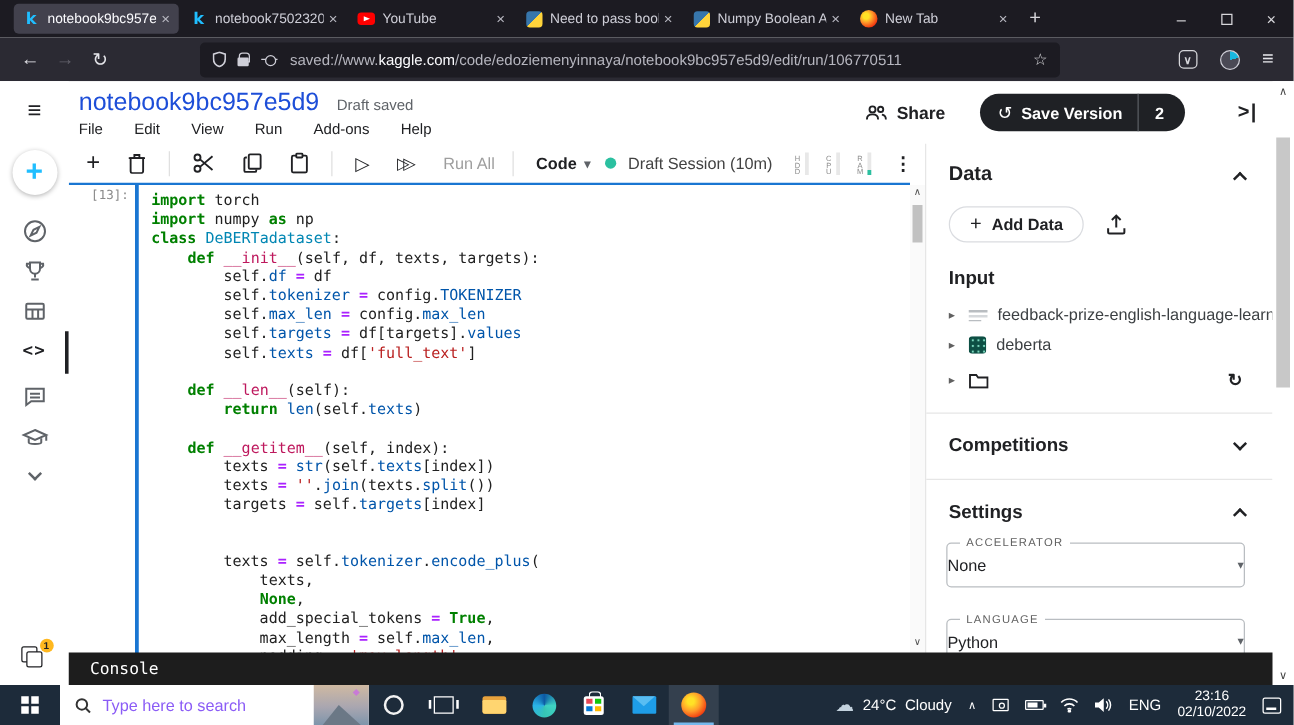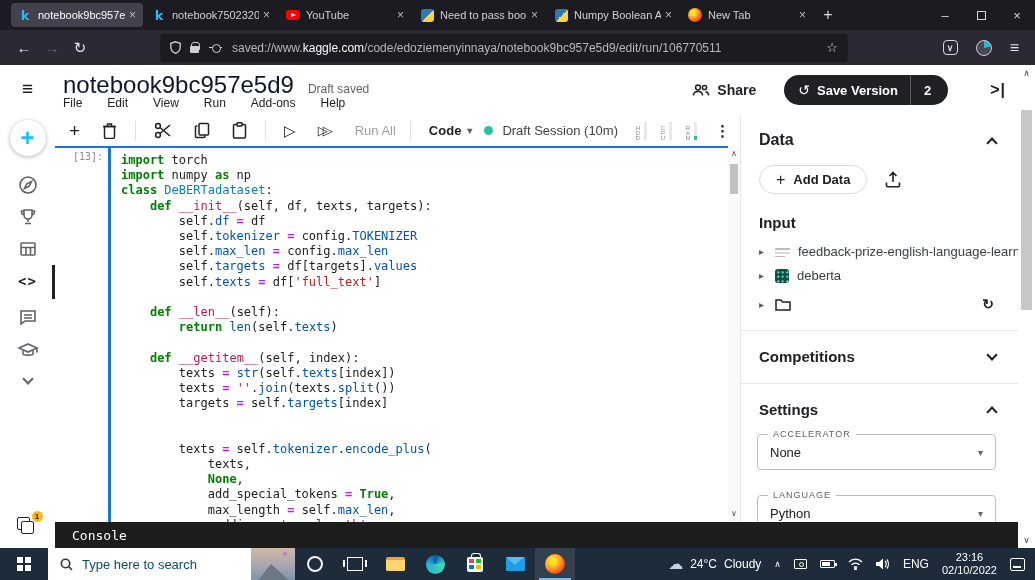--- a/index.html
+++ b/index.html
@@ -58,21 +58,21 @@
   .chev{display:inline-block;width:8px;height:8px;border-right:2px solid #5f6368;border-bottom:2px solid #5f6368;transform:rotate(45deg)}
   .running-icon{position:relative;width:22px;height:20px}
   .running-icon .sq{position:absolute;border:1.8px solid #202124;border-radius:2px;width:13px;height:13px;background:#fff}
   .running-icon .sq.s1{left:0;top:0}
   .running-icon .sq.s2{left:4px;top:4px}
   .running-icon .badge{position:absolute;right:-4px;top:-6px;width:11px;height:11px;border-radius:50%;background:#ffb81f;color:#202124;font-size:8px;font-weight:bold;display:flex;align-items:center;justify-content:center}
 
   
   .nb-header{position:absolute;left:55px;top:0;right:17px;height:50px}
   .nb-title-row{position:absolute;left:8px;top:6px;display:flex;align-items:baseline}
-  .nb-title{font-size:24px;color:#0f172a}
+  .nb-title{font-size:20px;color:#1d4ed8}
   .nb-status{font-size:12px;color:#5f6368;margin-left:14px}
   .nb-menus{position:absolute;left:8px;top:31px;display:flex;gap:25px;font-size:12px;color:#202124}
   .nb-header-right{position:absolute;right:12px;top:10px;display:flex;align-items:center}
   .share-btn{display:flex;align-items:center;gap:7px;font-size:14px;font-weight:bold;color:#202124}
   .save-pill{margin-left:28px;height:30px;background:#1f2125;border-radius:16px;display:flex;align-items:center;color:#fff;font-size:13px;font-weight:bold;padding:0 4px 0 14px}
   .save-pill .hist{font-size:14px;margin-right:7px;font-weight:normal}
   .save-pill .divider{width:1px;height:30px;background:#5a5d63;margin:0 0 0 12px}
   .save-pill .count{padding:0 13px}
   .collapse-btn{margin-left:42px;font-size:16px;font-weight:bold;color:#202124;letter-spacing:1px}
 
@@ -130,39 +130,39 @@
   .tree-caret{color:#616161;font-size:10px;width:16px}
   .tree-label{margin-left:8px;white-space:nowrap;overflow:hidden;flex:1}
   .ds-icon{width:15px;height:10px;background:
       linear-gradient(#b9bdc1,#b9bdc1) 0 1px/15px 2px no-repeat,
       linear-gradient(#d5d8db,#d5d8db) 0 5px/15px 2px no-repeat,
       linear-gradient(#b9bdc1,#b9bdc1) 0 9px/10px 1.6px no-repeat}
   .model-icon{width:14px;height:14px;border-radius:3px;background-color:#0d4f44;background-image:radial-gradient(#79d6bc 1px,transparent 1.2px);background-size:4.5px 4.5px;background-position:1px 1px}
   .refresh-btn{margin-left:auto;margin-right:24px;font-size:14px;font-weight:bold;color:#202124}
   .rp-divider{height:1px;background:#e6e6e6;margin-top:18px}
   .rp-collapse-head{display:flex;align-items:center;justify-content:space-between;padding:17px 22px 0 18px}
-  .mselect{position:relative;border:1px solid #b9bdc1;border-radius:4px;height:36px;margin:16px 22px 0 16px;display:flex;align-items:center;padding:0 12px;font-size:13px;color:#202124}
+  .mselect{position:relative;border:1px solid #b9bdc1;border-radius:4px;height:36px;margin:16px 22px 0 16px;display:flex;align-items:center;padding:0 0;font-size:13px;color:#202124}
   .mselect .lbl{position:absolute;left:10px;top:-6px;background:#fff;padding:0 5px;font-size:9px;letter-spacing:1px;color:#616161}
   .mselect .val{flex:1}
   .mselect .sel-caret{color:#5f6368;font-size:10px}
 
   
   .page-scroll{position:absolute;right:0;top:0;width:17px;height:483px;background:#fff}
   .ps-arrow{position:absolute;left:0;width:17px;text-align:center;font-size:9px;color:#444}
   .ps-thumb{position:absolute;left:3px;top:45px;width:11px;height:200px;background:#c8c8c8}
 
   
   .console{position:absolute;left:55px;top:457px;width:963px;height:26px;background:#1d1d1d;color:#fff;display:flex;align-items:center;padding-left:17px;font-family:"DejaVu Sans Mono",monospace;font-size:13px;z-index:5}
 
   
   .taskbar{position:absolute;left:0;top:548px;width:1035px;height:32px;background:#1d2b3a;display:flex;align-items:stretch;color:#fff}
   .start-btn{width:48px;display:flex;align-items:center;justify-content:center}
   .win-logo{width:14px;height:14px;display:grid;grid-template-columns:6px 6px;grid-template-rows:6px 6px;gap:1.5px}
   .win-logo span{background:#fff}
-  .search-box{width:247px;background:#fff;display:flex;align-items:center;color:#0c4a6e;font-size:13px;position:relative}
+  .search-box{width:247px;background:#fff;display:flex;align-items:center;color:#8b5cf6;font-size:13px;position:relative}
   .search-box .mag{margin:0 9px 0 12px}
   .search-img{position:absolute;right:0;top:0;width:44px;height:32px;overflow:hidden;background:linear-gradient(180deg,#cfb9a2 0%,#a9a6b0 55%,#7e95ab 100%)}
   .search-img::before{content:"";position:absolute;left:4px;bottom:-4px;width:0;height:0;border-left:16px solid transparent;border-right:22px solid transparent;border-bottom:20px solid #6b7886}
   .search-img::after{content:"";position:absolute;right:8px;top:4px;width:4px;height:4px;background:#c87bd6;transform:rotate(45deg)}
   .task-icon{width:40px;display:flex;align-items:center;justify-content:center;position:relative}
   .cortana-ring{width:16px;height:16px;border:2px solid #f2f2f2;border-radius:50%}
   .taskview{width:16px;height:14px;border:1.6px solid #fff;position:relative}
   .taskview::before{content:"";position:absolute;left:-5px;top:2px;width:2px;height:7px;background:#fff}
   .taskview::after{content:"";position:absolute;right:-5px;top:2px;width:2px;height:7px;background:#fff}
   .folder-ic{width:19px;height:14px;position:relative}

